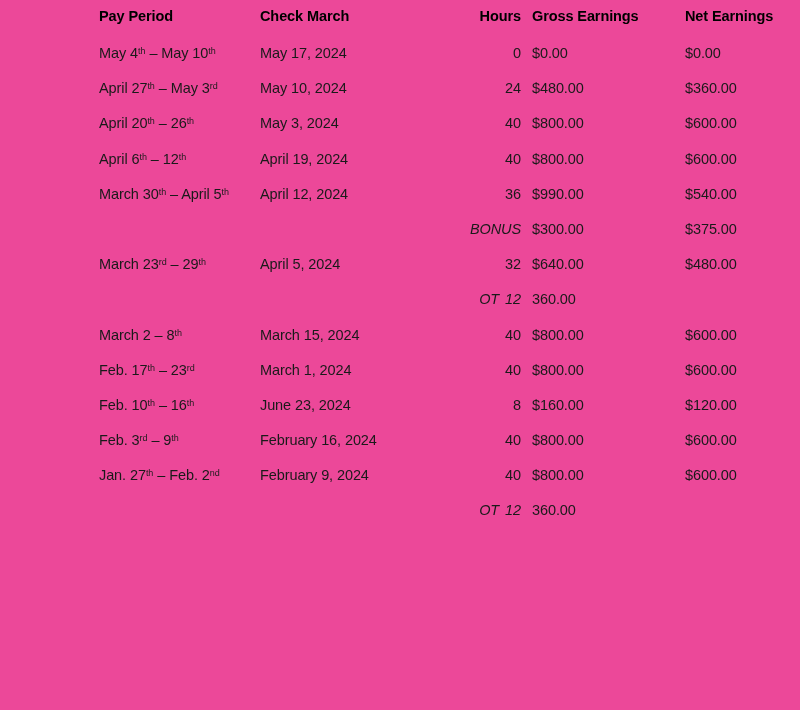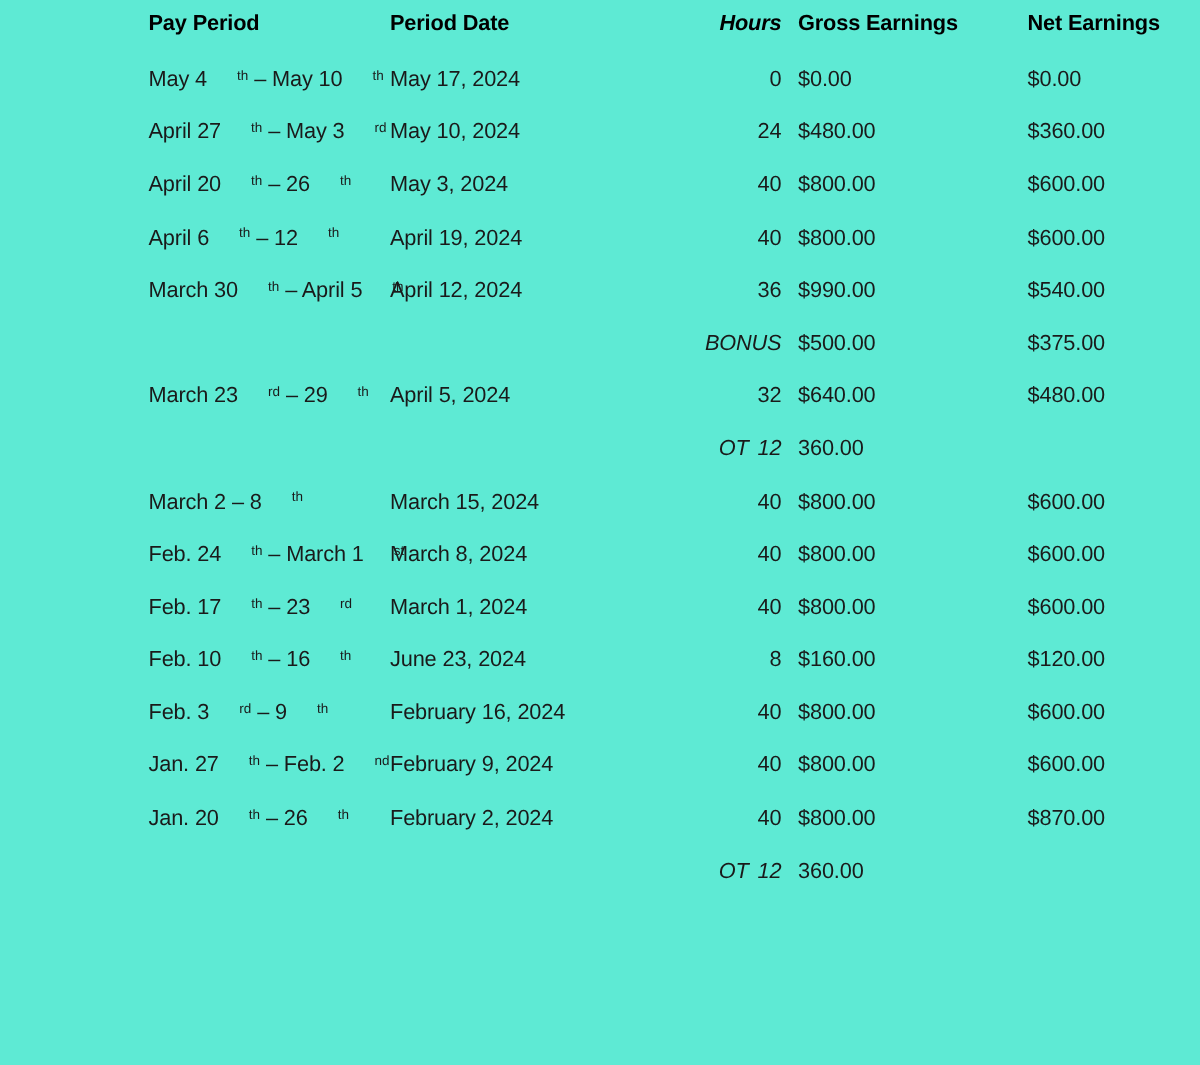--- a/index.html
+++ b/index.html
@@ -12,21 +12,21 @@
     height: 710px;
     font-family: "Liberation Sans", "DejaVu Sans", sans-serif;
     color: #1a1a1a;
     overflow: hidden;
   }
 
   .paystub-sheet {
     position: relative;
     width: 800px;
     height: 710px;
-    background: #5eead4;
+    background: #ec4899;
   }
 
   table.paystub-table {
     position: absolute;
     left: 99px;
     top: 8px;
     width: 672px;
     border-collapse: collapse;
     table-layout: fixed;
   }
@@ -43,21 +43,20 @@
     color: #000000;
     text-align: left;
     padding: 0 0 21px 0;
     vertical-align: bottom;
     letter-spacing: -0.1px;
     white-space: nowrap;
   }
   thead th.th-hours {
     text-align: right;
     padding-right: 0;
-    font-style: italic;
   }
   thead th.th-gross {
     padding-left: 11px;
   }
 
   tbody td {
     font-size: 14.5px;
     font-weight: normal;
     color: #1a1a1a;
     text-align: left;
@@ -82,39 +81,38 @@
   .ot-label {
     font-style: italic;
     padding-right: 6px;
   }
 
   sup {
     font-size: 0.62em;
     vertical-align: 0.46em;
     line-height: 0;
     letter-spacing: 0;
-    margin-left: 20px;
   }
 </style>
 </head>
 <body>
 
 <div class="paystub-sheet">
   <table class="paystub-table">
     <colgroup>
       <col class="col-pay-period">
       <col class="col-check-date">
       <col class="col-hours">
       <col class="col-gross">
       <col class="col-net">
     </colgroup>
     <thead>
       <tr>
         <th class="th-pay-period">Pay Period</th>
-        <th class="th-check-date">Period Date</th>
+        <th class="th-check-date">Check March</th>
         <th class="th-hours">Hours</th>
         <th class="th-gross">Gross Earnings</th>
         <th class="th-net">Net Earnings</th>
       </tr>
     </thead>
     <tbody id="table-body">
         <tr>
           <td class="td-pay-period">May 4<sup>th</sup> – May 10<sup>th</sup></td>
           <td class="td-check-date">May 17, 2024</td>
           <td class="td-hours">0</td>
@@ -146,21 +144,21 @@
           <td class="td-pay-period">March 30<sup>th</sup> – April 5<sup>th</sup></td>
           <td class="td-check-date">April 12, 2024</td>
           <td class="td-hours">36</td>
           <td class="td-gross">$990.00</td>
           <td class="td-net">$540.00</td>
         </tr>
         <tr class="row-adjustment">
           <td class="td-pay-period"></td>
           <td class="td-check-date"></td>
           <td class="td-hours">BONUS</td>
-          <td class="td-gross">$500.00</td>
+          <td class="td-gross">$300.00</td>
           <td class="td-net">$375.00</td>
         </tr>
         <tr>
           <td class="td-pay-period">March 23<sup>rd</sup> – 29<sup>th</sup></td>
           <td class="td-check-date">April 5, 2024</td>
           <td class="td-hours">32</td>
           <td class="td-gross">$640.00</td>
           <td class="td-net">$480.00</td>
         </tr>
         <tr class="row-adjustment">
@@ -171,27 +169,20 @@
           <td class="td-net"></td>
         </tr>
         <tr>
           <td class="td-pay-period">March 2 – 8<sup>th</sup></td>
           <td class="td-check-date">March 15, 2024</td>
           <td class="td-hours">40</td>
           <td class="td-gross">$800.00</td>
           <td class="td-net">$600.00</td>
         </tr>
         <tr>
-          <td class="td-pay-period">Feb. 24<sup>th</sup> – March 1<sup>st</sup></td>
-          <td class="td-check-date">March 8, 2024</td>
-          <td class="td-hours">40</td>
-          <td class="td-gross">$800.00</td>
-          <td class="td-net">$600.00</td>
-        </tr>
-        <tr>
           <td class="td-pay-period">Feb. 17<sup>th</sup> – 23<sup>rd</sup></td>
           <td class="td-check-date">March 1, 2024</td>
           <td class="td-hours">40</td>
           <td class="td-gross">$800.00</td>
           <td class="td-net">$600.00</td>
         </tr>
         <tr>
           <td class="td-pay-period">Feb. 10<sup>th</sup> – 16<sup>th</sup></td>
           <td class="td-check-date">June 23, 2024</td>
           <td class="td-hours">8</td>
@@ -204,27 +195,20 @@
           <td class="td-hours">40</td>
           <td class="td-gross">$800.00</td>
           <td class="td-net">$600.00</td>
         </tr>
         <tr>
           <td class="td-pay-period">Jan. 27<sup>th</sup> – Feb. 2<sup>nd</sup></td>
           <td class="td-check-date">February 9, 2024</td>
           <td class="td-hours">40</td>
           <td class="td-gross">$800.00</td>
           <td class="td-net">$600.00</td>
-        </tr>
-        <tr>
-          <td class="td-pay-period">Jan. 20<sup>th</sup> – 26<sup>th</sup></td>
-          <td class="td-check-date">February 2, 2024</td>
-          <td class="td-hours">40</td>
-          <td class="td-gross">$800.00</td>
-          <td class="td-net">$870.00</td>
         </tr>
         <tr class="row-adjustment">
           <td class="td-pay-period"></td>
           <td class="td-check-date"></td>
           <td class="td-hours"><span class="ot-label">OT</span>12</td>
           <td class="td-gross">360.00</td>
           <td class="td-net"></td>
         </tr>
       </tbody>
   </table>

